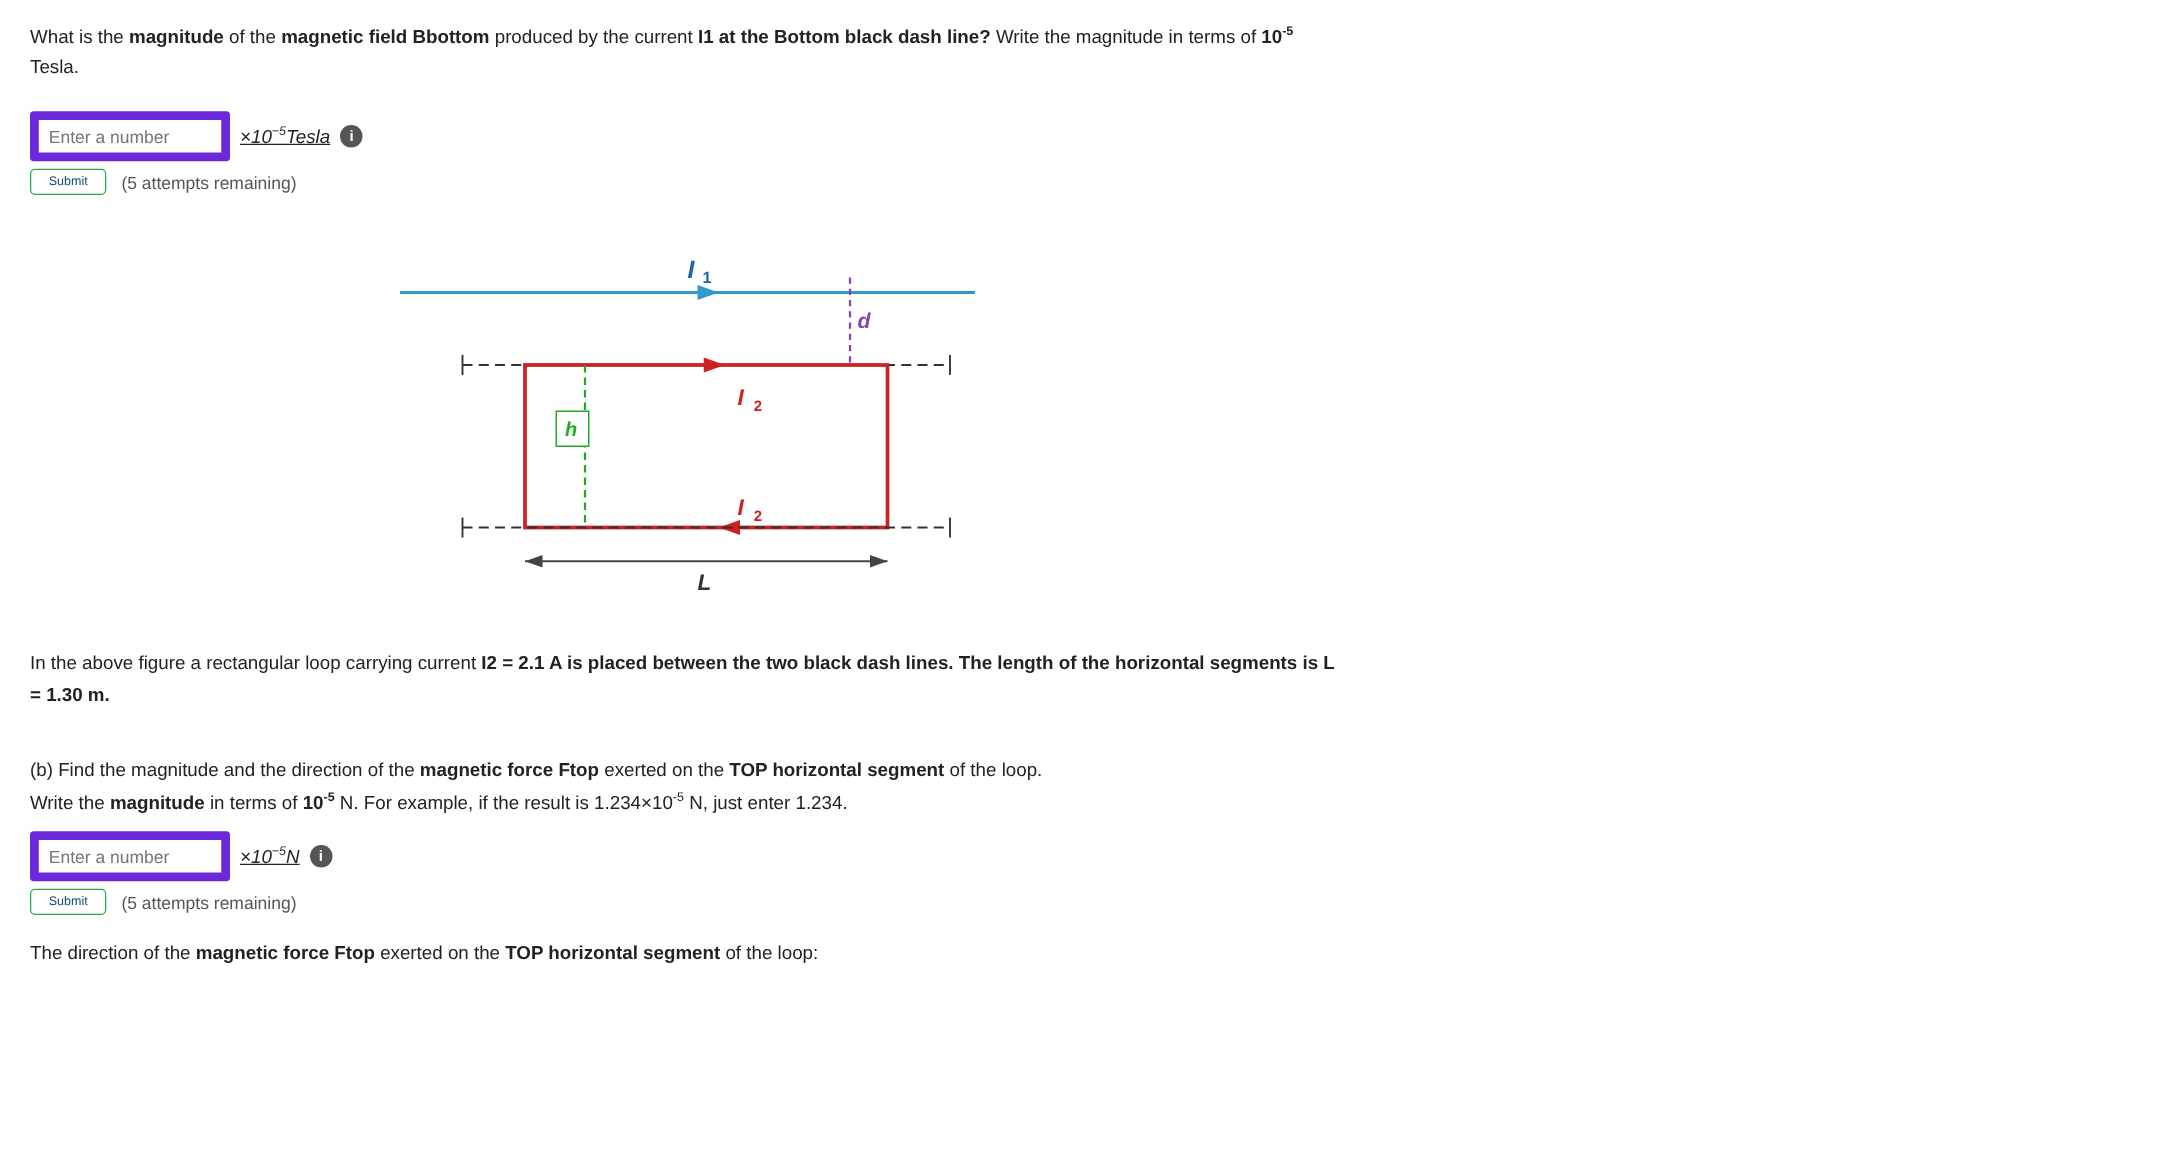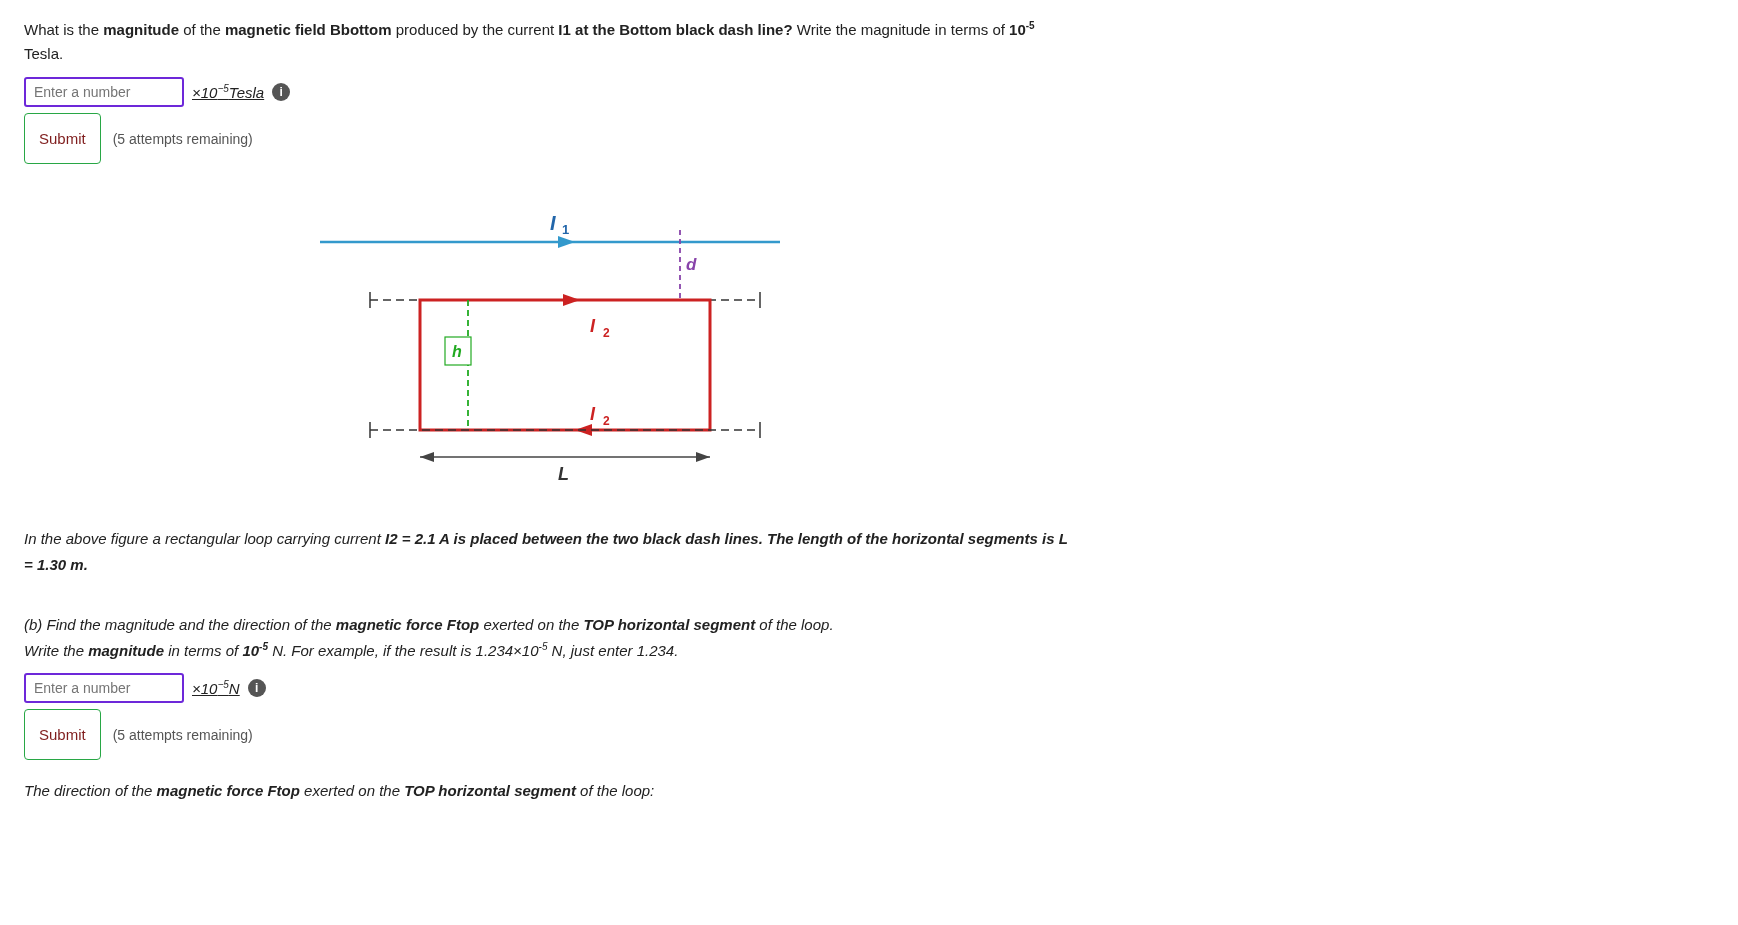--- a/index.html
+++ b/index.html
@@ -4,29 +4,29 @@
   <style>
     * { box-sizing: border-box; margin: 0; padding: 0; }
     body {
       font-family: Arial, sans-serif;
       font-size: 15px;
       color: #222;
       background: #fff;
       padding: 18px 24px;
       max-width: 1100px;
     }
-    p { line-height: 1.6; margin-bottom: 11px; }
+    p { line-height: 1.6; margin-bottom: 23px; }
     .input-row {
       display: flex;
       align-items: center;
       gap: 8px;
       margin: 10px 0 6px 0;
     }
     .number-input {
-      border: 2px solid #6d28d9;
+      border: 7px solid #6d28d9;
       border-radius: 3px;
       padding: 5px 8px;
       font-size: 14px;
       width: 160px;
       color: #888;
     }
     .unit-label {
       font-size: 15px;
       font-style: italic;
       text-decoration: underline;
@@ -47,42 +47,41 @@
     }
     .submit-row {
       display: flex;
       align-items: center;
       gap: 12px;
       margin-bottom: 18px;
     }
     .submit-btn {
       border: 1.5px solid #28a745;
       background: #fff;
-      color: #7f1d1d;
+      color: #0c4a6e;
       border-radius: 4px;
-      padding: 16px 14px;
-      font-size: 15px;
+      padding: 4px 14px;
+      font-size: 10px;
       cursor: pointer;
     }
     .attempts-text {
       font-size: 14px;
       color: #555;
     }
     .diagram-area {
       display: flex;
       justify-content: center;
       margin: 18px 0 24px 0;
     }
     .diagram-svg {
       overflow: visible;
     }
     .section-text {
       margin: 10px 0 8px 0;
       line-height: 1.7;
-      font-style: italic;
     }
     .section-text b { font-weight: bold; }
     sup { font-size: 10px; }
   </style>
 </head>
 <body>
 
 
 
 

